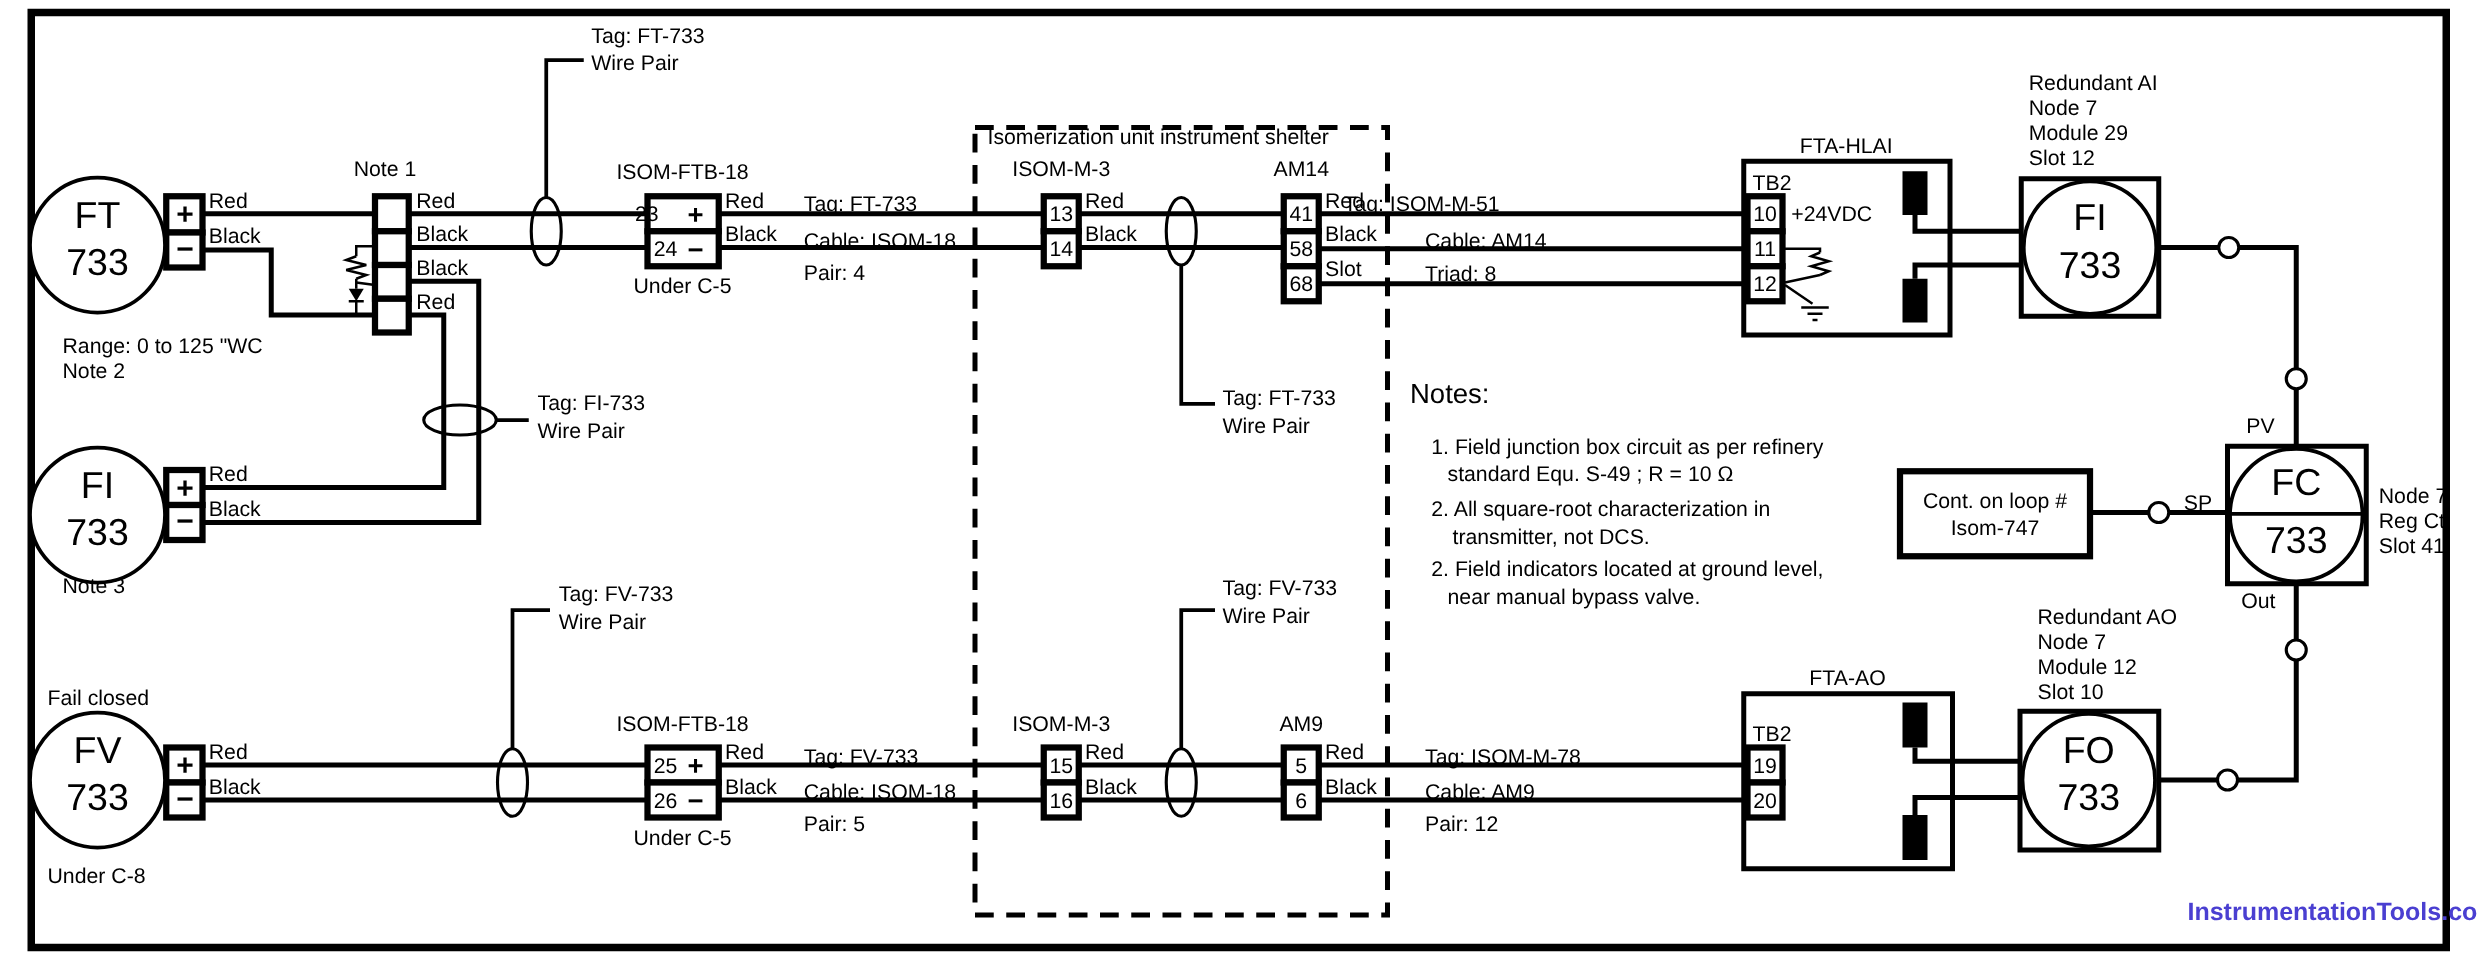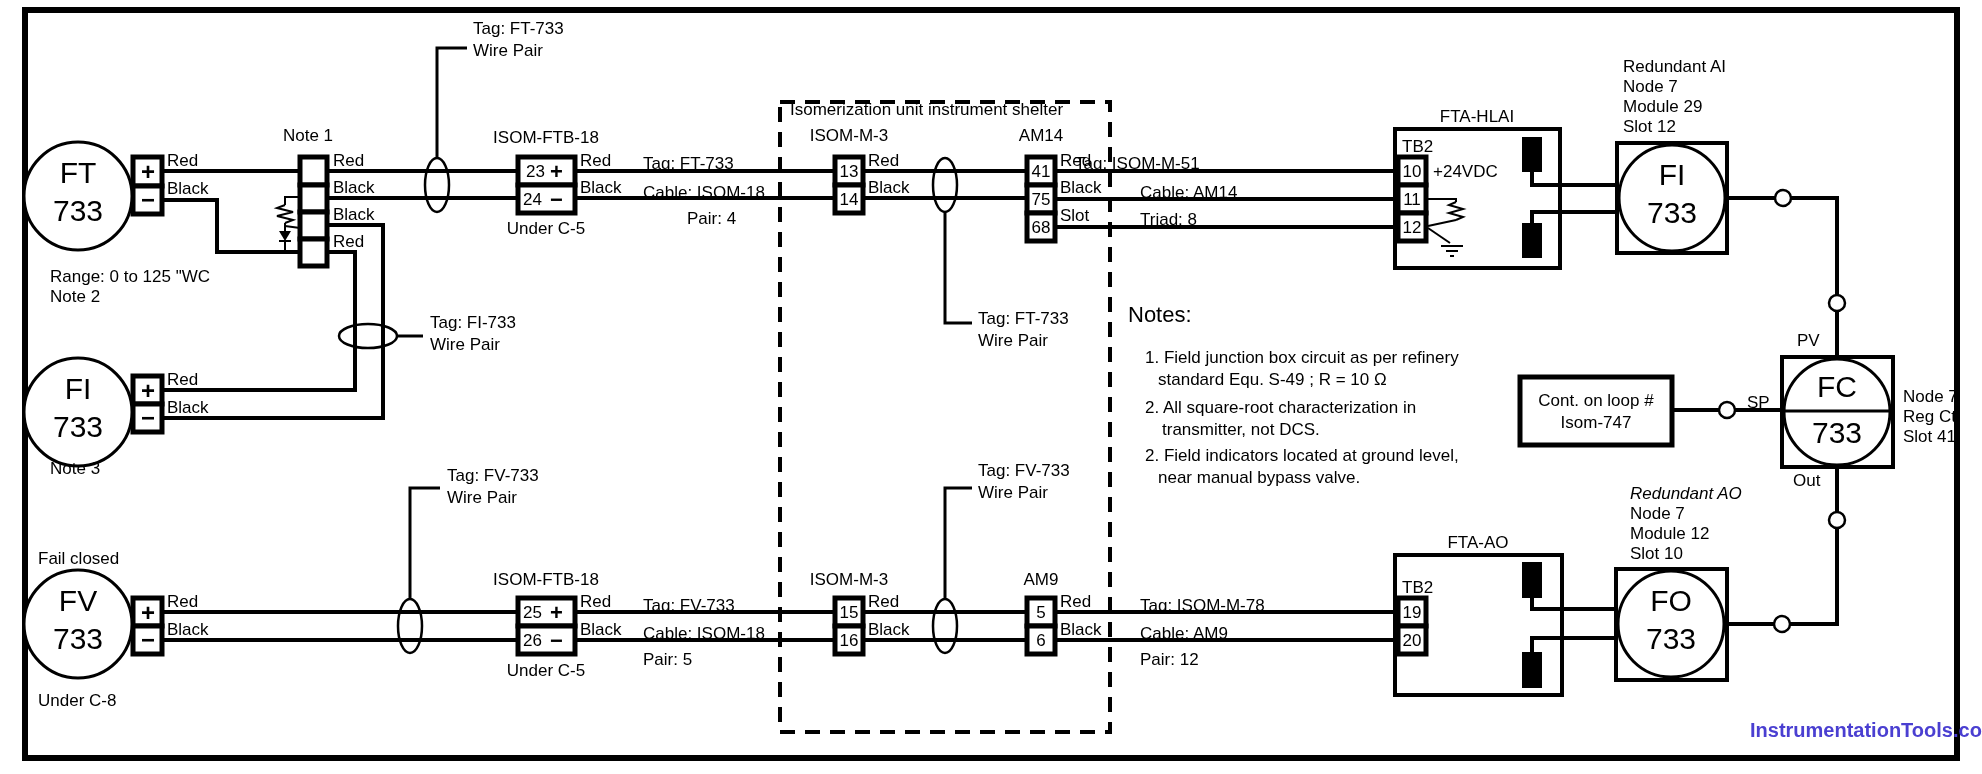--- a/index.html
+++ b/index.html
@@ -187,43 +187,43 @@
 
 <div class="lbl inst cen" style="left:78px;top:372px;">FI</div>
 <div class="lbl inst cen" style="left:78px;top:410px;">733</div>
 <div class="lbl sign cen" style="left:148px;top:377px;">+</div>
 <div class="lbl sign cen" style="left:148px;top:404px;">−</div>
 <div class="lbl" style="left:167px;top:370px;">Red</div>
 <div class="lbl" style="left:167px;top:398px;">Black</div>
 <div class="lbl" style="left:50px;top:459px;">Note 3</div>
 
 <div class="lbl cen" style="left:546px;top:128px;">ISOM-FTB-18</div>
-<div class="lbl" style="left:526px;top:162px;text-align:right;">23</div>
+<div class="lbl" style="left:508px;top:162px;text-align:right;">23</div>
 <div class="lbl tsign" style="left:550px;top:159px;">+</div>
 <div class="lbl" style="left:523px;top:190px;">24</div>
 <div class="lbl tsign" style="left:550px;top:187px;">−</div>
 <div class="lbl" style="left:580px;top:151px;">Red</div>
 <div class="lbl" style="left:580px;top:178px;">Black</div>
 <div class="lbl cen" style="left:546px;top:219px;">Under C-5</div>
 
 <div class="lbl" style="left:643px;top:154px;">Tag: FT-733</div>
 <div class="lbl" style="left:643px;top:183px;">Cable: ISOM-18</div>
-<div class="lbl" style="left:643px;top:209px;margin-left:44px;">Pair: 4</div>
+<div class="lbl" style="left:643px;top:209px;">Pair: 4</div>
 
 <div class="lbl" style="left:790px;top:70px;margin-top:30px;">Isomerization unit instrument shelter</div>
 <div class="lbl cen" style="left:849px;top:126px;">ISOM-M-3</div>
 <div class="lbl tnum" style="left:835px;top:162px;">13</div>
 <div class="lbl tnum" style="left:835px;top:190px;">14</div>
 <div class="lbl" style="left:868px;top:151px;">Red</div>
 <div class="lbl" style="left:868px;top:178px;">Black</div>
 <div class="lbl" style="left:978px;top:309px;">Tag: FT-733</div>
 <div class="lbl" style="left:978px;top:331px;">Wire Pair</div>
 <div class="lbl cen" style="left:1041px;top:126px;">AM14</div>
 <div class="lbl tnum" style="left:1027px;top:162px;">41</div>
-<div class="lbl tnum" style="left:1027px;top:190px;">75</div>
+<div class="lbl tnum" style="left:1027px;top:190px;">58</div>
 <div class="lbl tnum" style="left:1027px;top:218px;">68</div>
 <div class="lbl" style="left:1060px;top:151px;">Red</div>
 <div class="lbl" style="left:1060px;top:178px;">Black</div>
 <div class="lbl" style="left:1060px;top:206px;">Slot</div>
 <div class="lbl cen" style="left:849px;top:570px;">ISOM-M-3</div>
 <div class="lbl tnum" style="left:835px;top:603px;">15</div>
 <div class="lbl tnum" style="left:835px;top:631px;">16</div>
 <div class="lbl" style="left:868px;top:592px;">Red</div>
 <div class="lbl" style="left:868px;top:620px;">Black</div>
 <div class="lbl" style="left:978px;top:461px;">Tag: FV-733</div>
@@ -264,21 +264,21 @@
 <div class="lbl" style="left:1747px;top:393px;">SP</div>
 <div class="lbl" style="left:1793px;top:471px;">Out</div>
 <div class="lbl inst cen" style="left:1837px;top:370px;">FC</div>
 <div class="lbl inst cen" style="left:1837px;top:416px;">733</div>
 <div class="lbl" style="left:1903px;top:387px;">Node 7</div>
 <div class="lbl" style="left:1903px;top:407px;">Reg Ctl</div>
 <div class="lbl" style="left:1903px;top:427px;">Slot 41</div>
 <div class="lbl cen" style="left:1596px;top:391px;">Cont. on loop #</div>
 <div class="lbl cen" style="left:1596px;top:413px;">Isom-747</div>
 
-<div class="lbl" style="left:1630px;top:484px;font-style:italic;">Redundant AO</div>
+<div class="lbl" style="left:1630px;top:484px;">Redundant AO</div>
 <div class="lbl" style="left:1630px;top:504px;">Node 7</div>
 <div class="lbl" style="left:1630px;top:524px;">Module 12</div>
 <div class="lbl" style="left:1630px;top:544px;">Slot 10</div>
 <div class="lbl inst cen" style="left:1671px;top:584px;">FO</div>
 <div class="lbl inst cen" style="left:1671px;top:622px;">733</div>
 
 <div class="lbl notes-title" style="left:1128px;top:302px;">Notes:</div>
 <div class="lbl" style="left:1145px;top:348px;">1. Field junction box circuit as per refinery</div>
 <div class="lbl" style="left:1158px;top:370px;">standard Equ. S-49 ; R = 10 Ω</div>
 <div class="lbl" style="left:1145px;top:398px;">2. All square-root characterization in</div>

